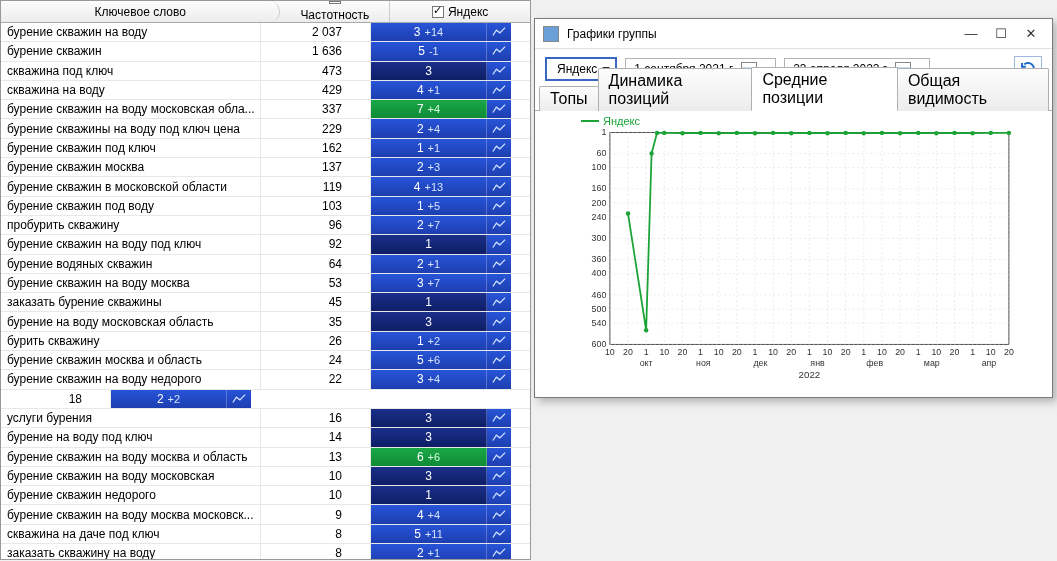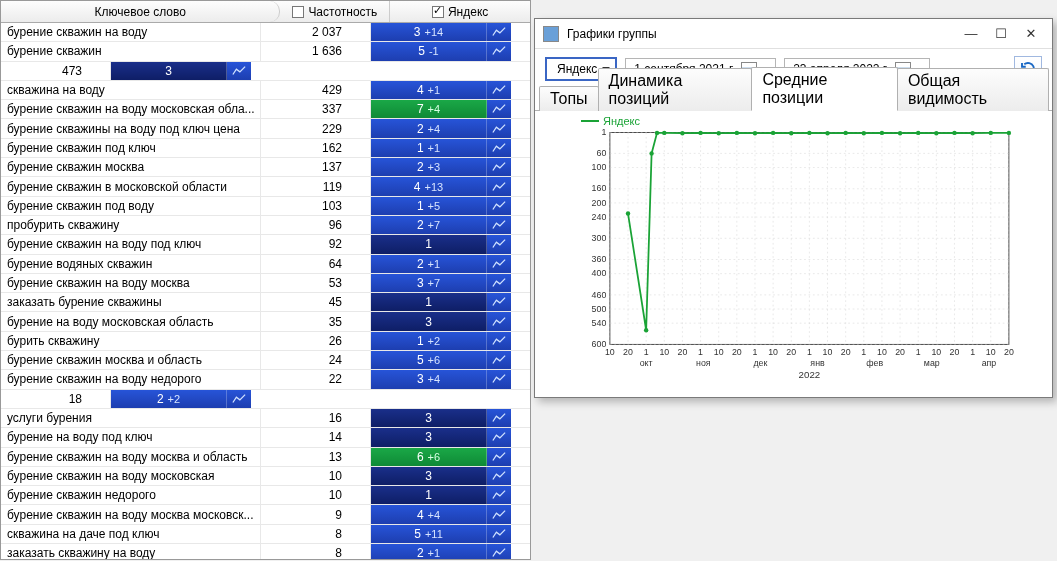--- a/index.html
+++ b/index.html
@@ -1,21 +1,21 @@
 <!DOCTYPE html>
 <html><head>
 <meta charset="utf-8">
 <style>
   * { box-sizing: border-box; margin: 0; padding: 0; }
   body { font-family: "Segoe UI", Tahoma, sans-serif; font-size: 12px; background: #f0f0f0; width: 1057px; height: 561px; position: relative; overflow: hidden; }
   
   .table-container { background: #fff; border: 1px solid #999; width: 531px; height: 560px; overflow: hidden; }
   .table-header { display: flex; border-bottom: 1px solid #aaa; background: linear-gradient(#fdfdfd,#ececec); height: 22px; }
   .col-keyword { width: 280px; border-right: 1px solid #ccc; padding: 2px 6px; display:flex; align-items:center; justify-content:center; font-size:12px;border-radius:10px; }
-  .col-freq { width: 110px; border-right: 1px solid #ccc; display:flex; align-items:center; justify-content:center; gap:4px; }
+  .col-freq { width: 110px; border-right: 1px solid #ccc; display:flex; align-items:center; justify-content:center; gap:4px;flex-direction:column; }
   .col-yandex { width: 140px; display:flex; align-items:center; justify-content:center; gap:4px; }
   .header-check { width:12px; height:12px; border:1px solid #777; display:inline-block; background:#fff; position:relative; }
   .header-check.checked::after { content:"✓"; position:absolute; top:-3px; left:0; font-size:11px; color:#000; }
   
   .row { display:flex; height:19.3px; border-bottom:1px solid #e8e8e8; }
   .cell-keyword { width:260px; padding:0 6px; border-right:1px solid #e8e8e8; white-space:nowrap; overflow:hidden; text-overflow:ellipsis; font-size:12px; display:flex; align-items:center; }
   .cell-freq { width:110px; text-align:right; padding:1px 28px 1px 4px; border-right:1px solid #e8e8e8; font-size:12px; display:flex; align-items:center; justify-content:flex-end; }
   .cell-yandex { width:140px; display:flex; align-items:stretch; padding:0; }
   .badge { flex:1; display:flex; align-items:center; justify-content:center; gap:4px; color:#fff; font-size:12px; padding:0 4px; border-right:1px solid rgba(255,255,255,0.25); }
   .badge.darkblue { background:linear-gradient(#1a2f8a,#0e1e66); }
@@ -94,20 +94,21 @@
             <span class="delta">-1</span>
           </div>
           <div class="chart-icon">
             <svg viewBox="0 0 16 12">
               <polyline points="1,10 5,4 9,7 15,1" fill="none" stroke="#cfe1ff" stroke-width="1.5"></polyline>
             </svg>
           </div>
         </div>
       </div>
       <div class="row">
+        <div class="cell-keyword">скважина под ключ</div>
         <div class="cell-freq">473</div>
         <div class="cell-yandex">
           <div class="badge darkblue">
             <span class="rank">3</span>
           </div>
           <div class="chart-icon">
             <svg viewBox="0 0 16 12">
               <polyline points="1,10 5,4 9,7 15,1" fill="none" stroke="#cfe1ff" stroke-width="1.5"></polyline>
             </svg>
           </div>

